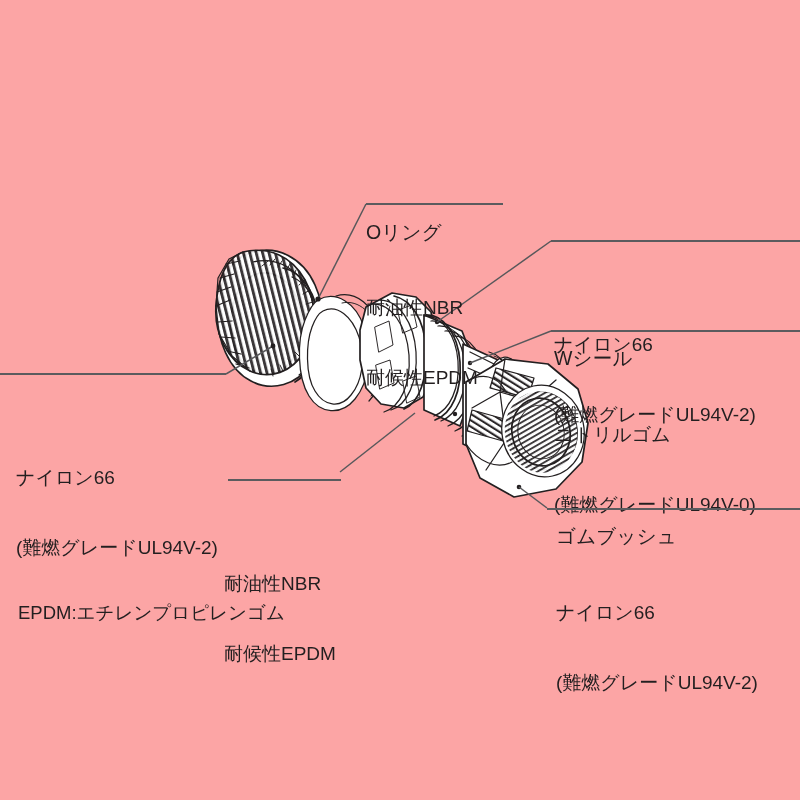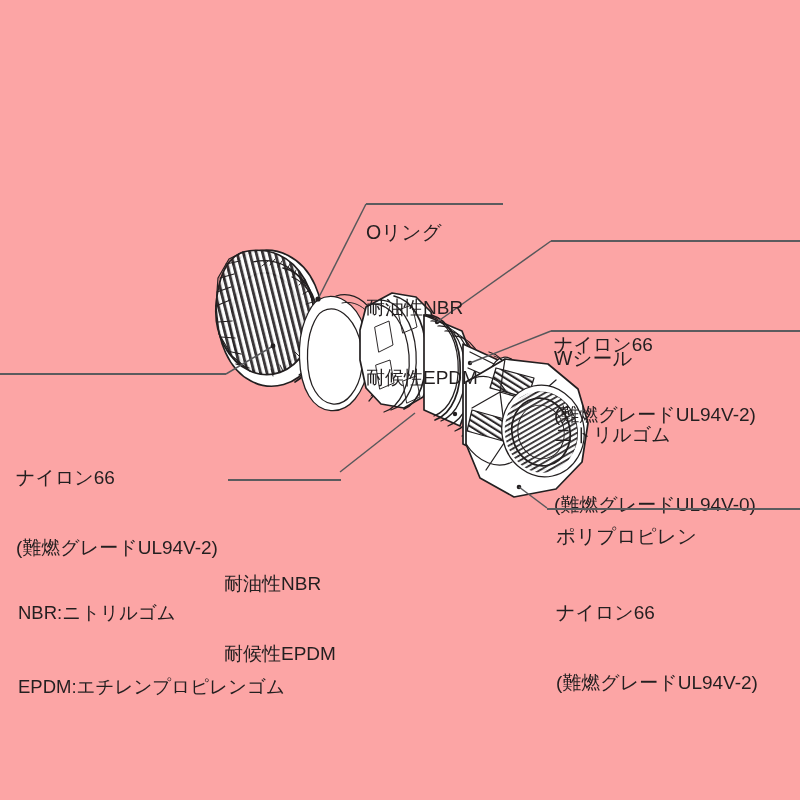--- a/index.html
+++ b/index.html
@@ -313,28 +313,27 @@
 
   <div class="rule" style="left:228px; top:479px; width:113px;"></div>
   <div class="callout" style="left:224px; top:485px;">
     <span class="body">
       <span class="ln">耐油性NBR</span>
       <span class="ln">耐候性EPDM</span>
     </span>
   </div>
 
   <div class="callout" style="left:556px; top:484px;">
-    <span class="title">ポリプロピレン</span>
+    <span class="title">ゴムブッシュ</span>
   </div>
   <div class="rule" style="left:547px; top:508px; width:253px;"></div>
   <div class="callout" style="left:556px; top:514px;">
     <span class="body">
       <span class="ln">ナイロン66</span>
       <span class="ln">(難燃グレードUL94V-2)</span>
     </span>
   </div>
 
   <div class="legend" style="left:18px; top:551px;">
-    <span class="ln">NBR:ニトリルゴム</span>
     <span class="ln">EPDM:エチレンプロピレンゴム</span>
   </div>
 
 </div>
 
 </body></html>

